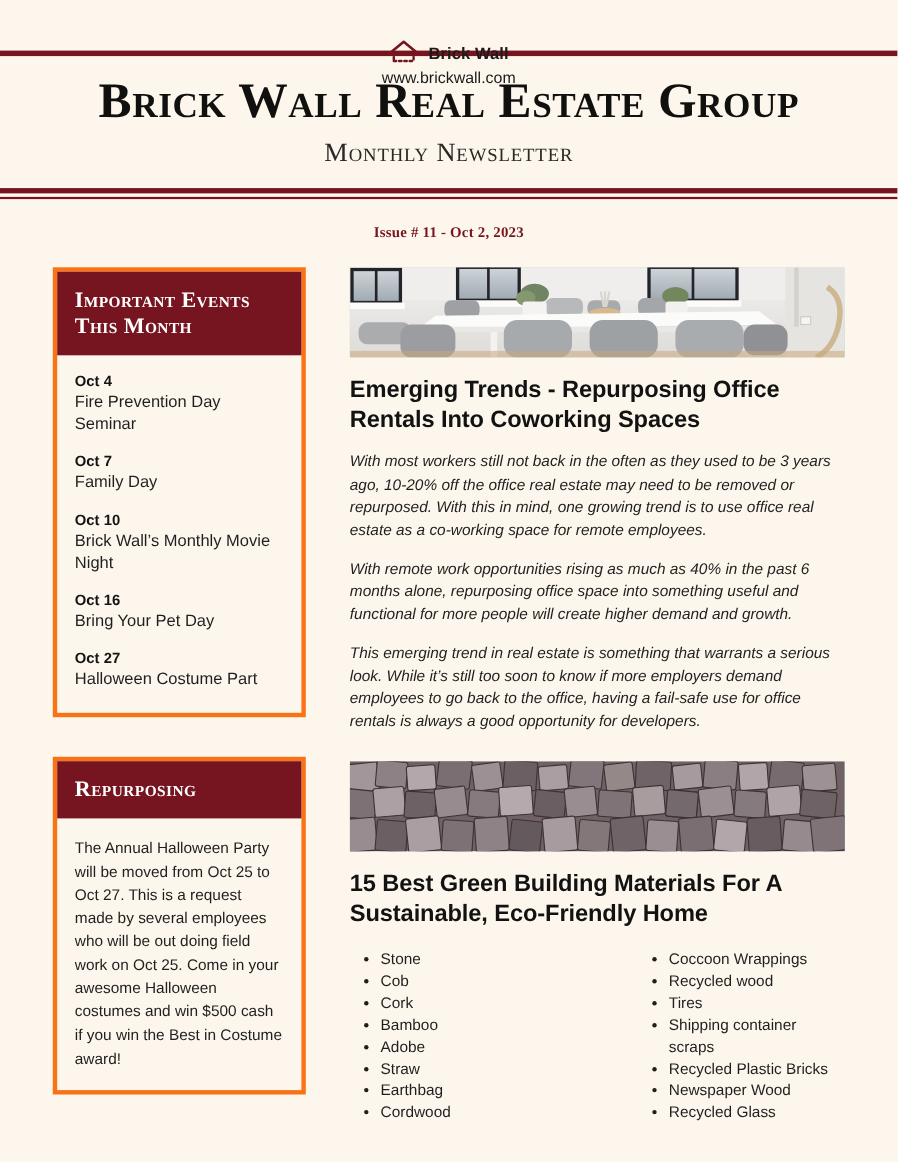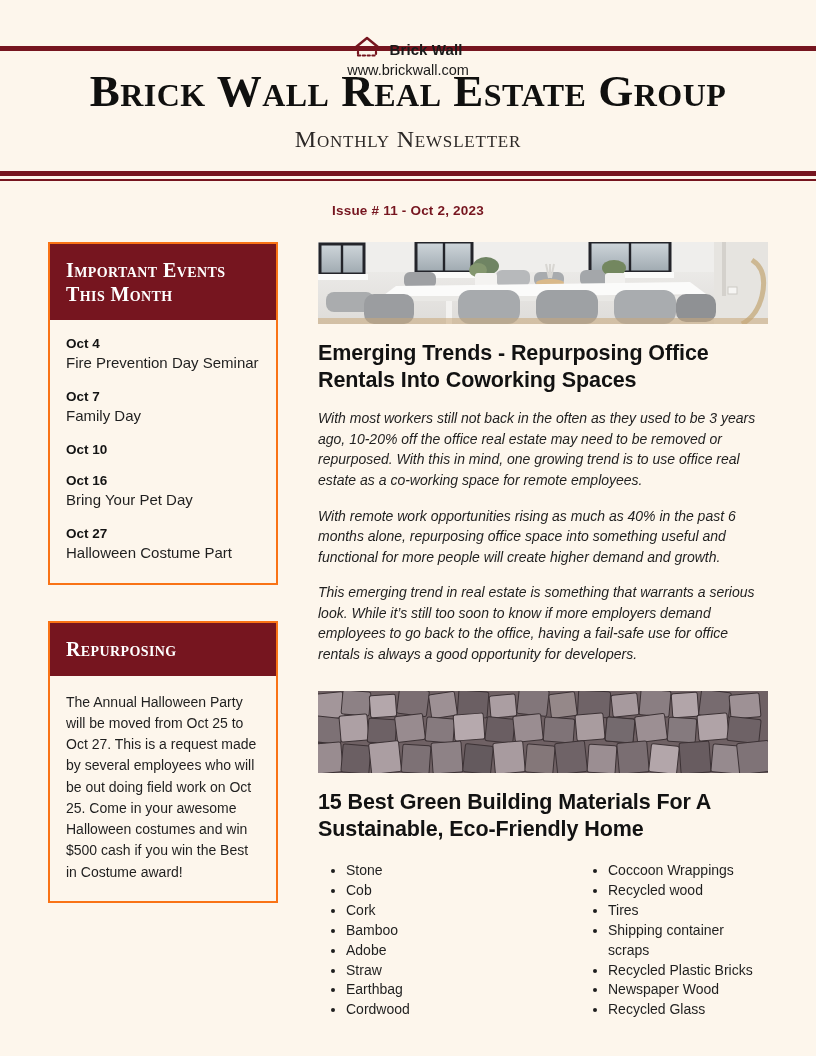--- a/index.html
+++ b/index.html
@@ -83,35 +83,36 @@
     letter-spacing: .8px;
     color: #2c2826;
   }
   .issue-line {
     text-align: center;
     font-size: 13.5px;
     font-weight: bold;
     color: #76151f;
     padding: 22px 0 0 0;
     letter-spacing: .2px;
+    font-family: Liberation Serif, serif;
   }
 
   
   .content {
     display: flex;
     gap: 40px;
     padding: 24px 48px 0 48px;
     box-sizing: border-box;
   }
   .col-left { width: 230px; flex: 0 0 230px; }
   .col-right { flex: 1 1 auto; }
 
   
   .panel {
-    border: 2px solid #f97316;
+    border: 4px solid #f97316;
     background: #fdf6ec;
     box-sizing: border-box;
   }
   .panel-head {
     background: #76151f;
     color: #ffffff;
     padding: 14px 16px 14px 16px;
     font-family: "Liberation Serif", serif;
     font-variant: small-caps;
     font-weight: bold;
@@ -236,20 +237,21 @@
             <div class="event-name">Fire Prevention Day Seminar</div>
           </div>
 
           <div class="event">
             <div class="event-date">Oct 7</div>
             <div class="event-name">Family Day</div>
           </div>
 
           <div class="event">
             <div class="event-date">Oct 10</div>
+            <div class="event-name">Brick Wall’s Monthly Movie Night</div>
           </div>
 
           <div class="event">
             <div class="event-date">Oct 16</div>
             <div class="event-name">Bring Your Pet Day</div>
           </div>
 
           <div class="event">
             <div class="event-date">Oct 27</div>
             <div class="event-name">Halloween Costume Part</div>

